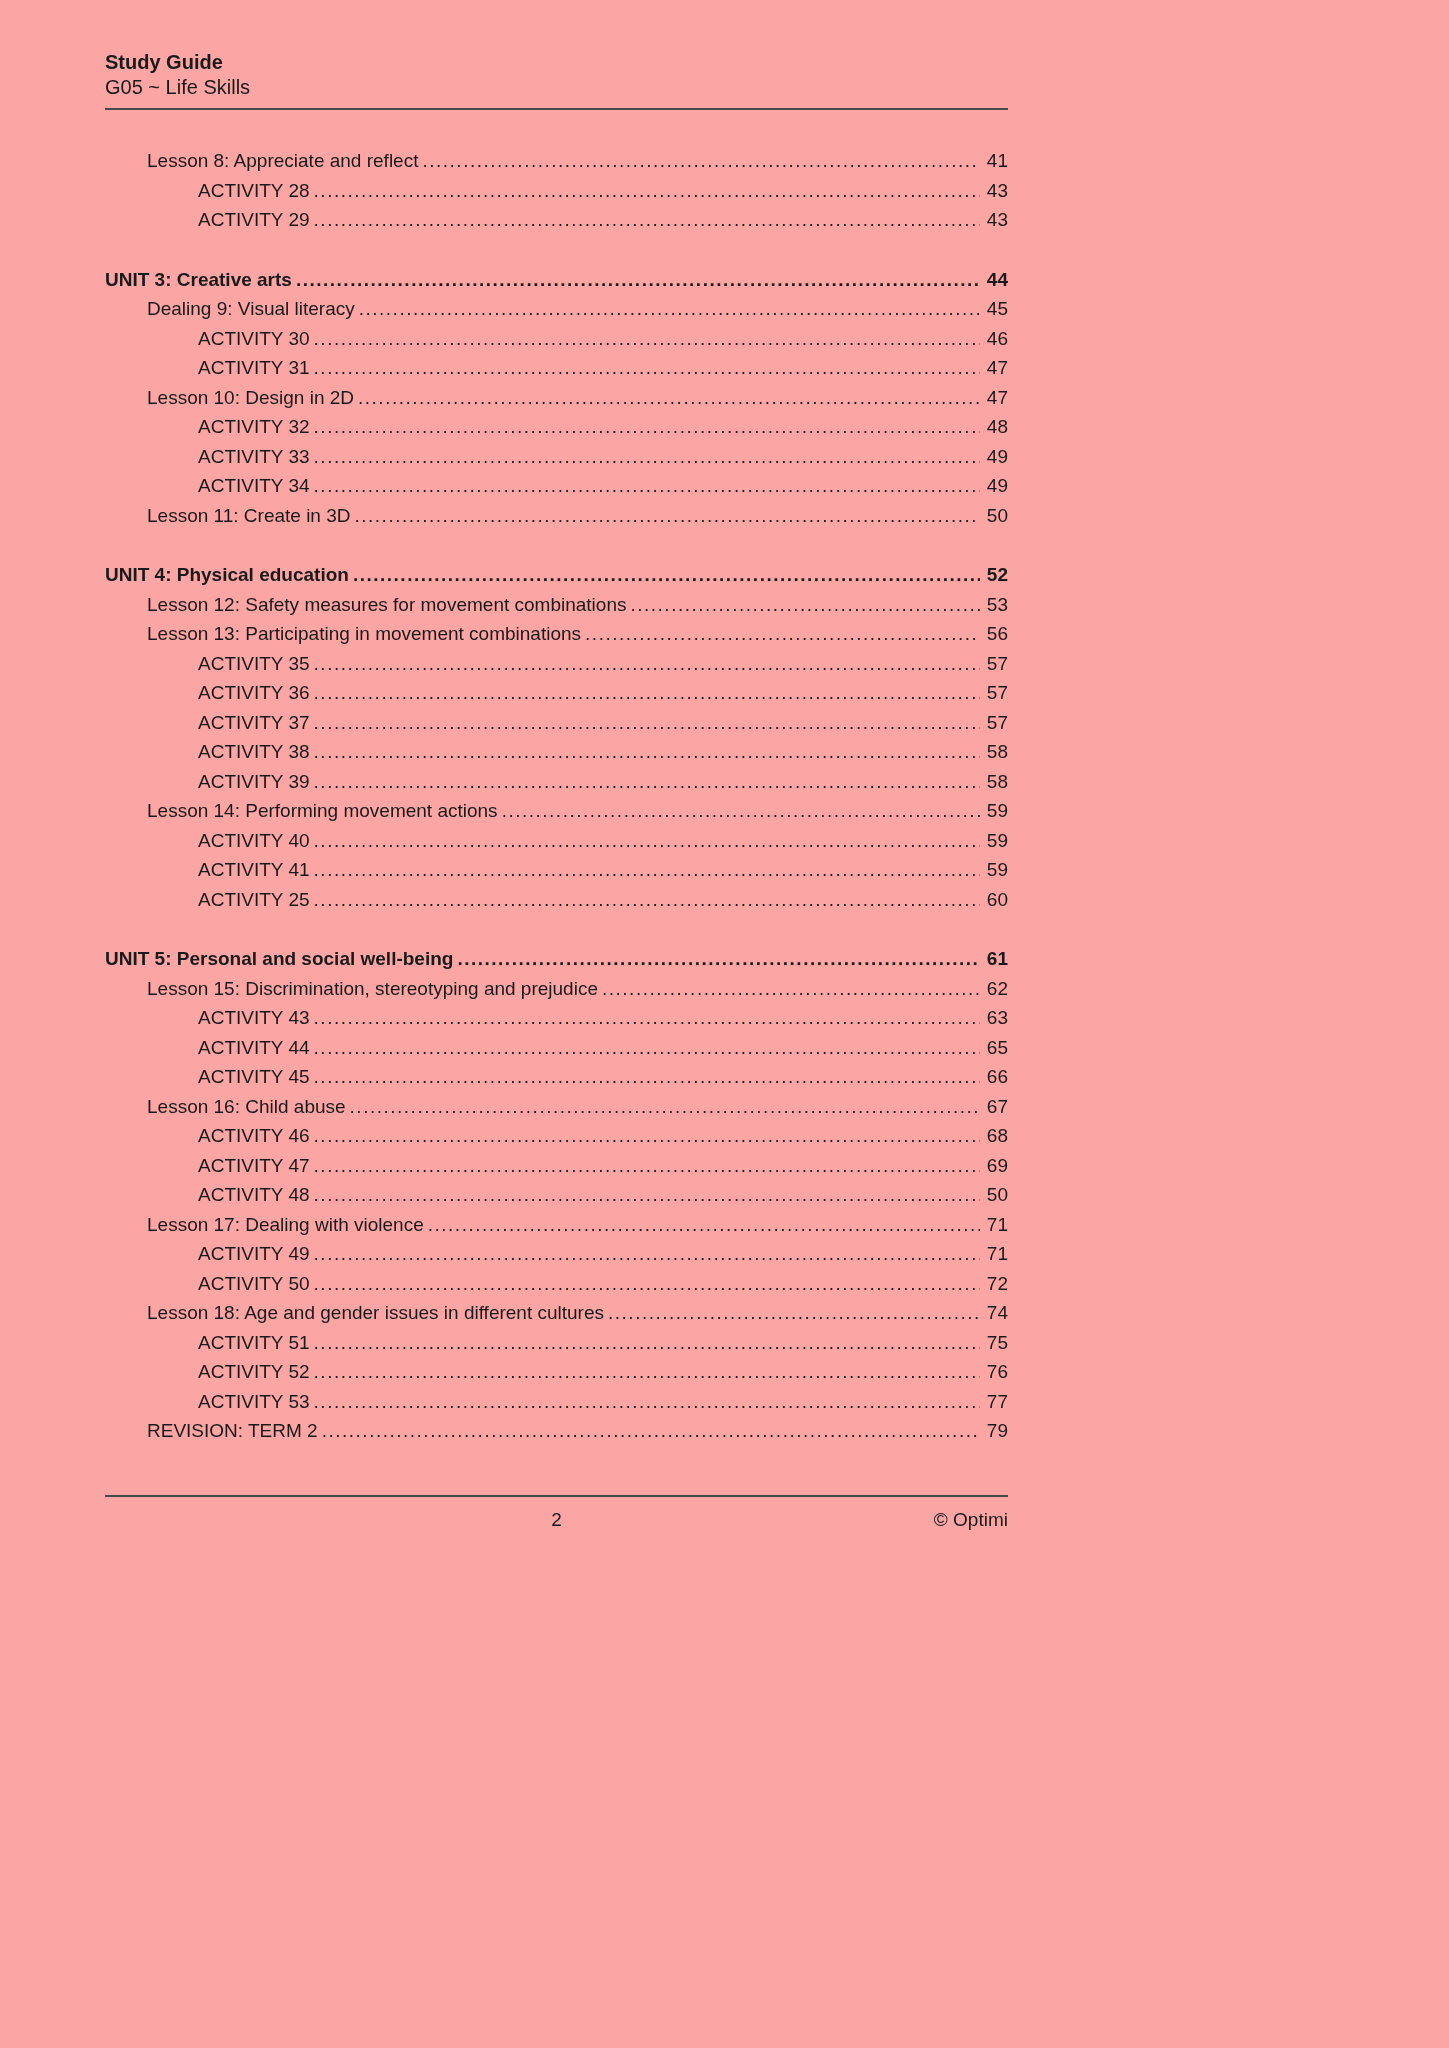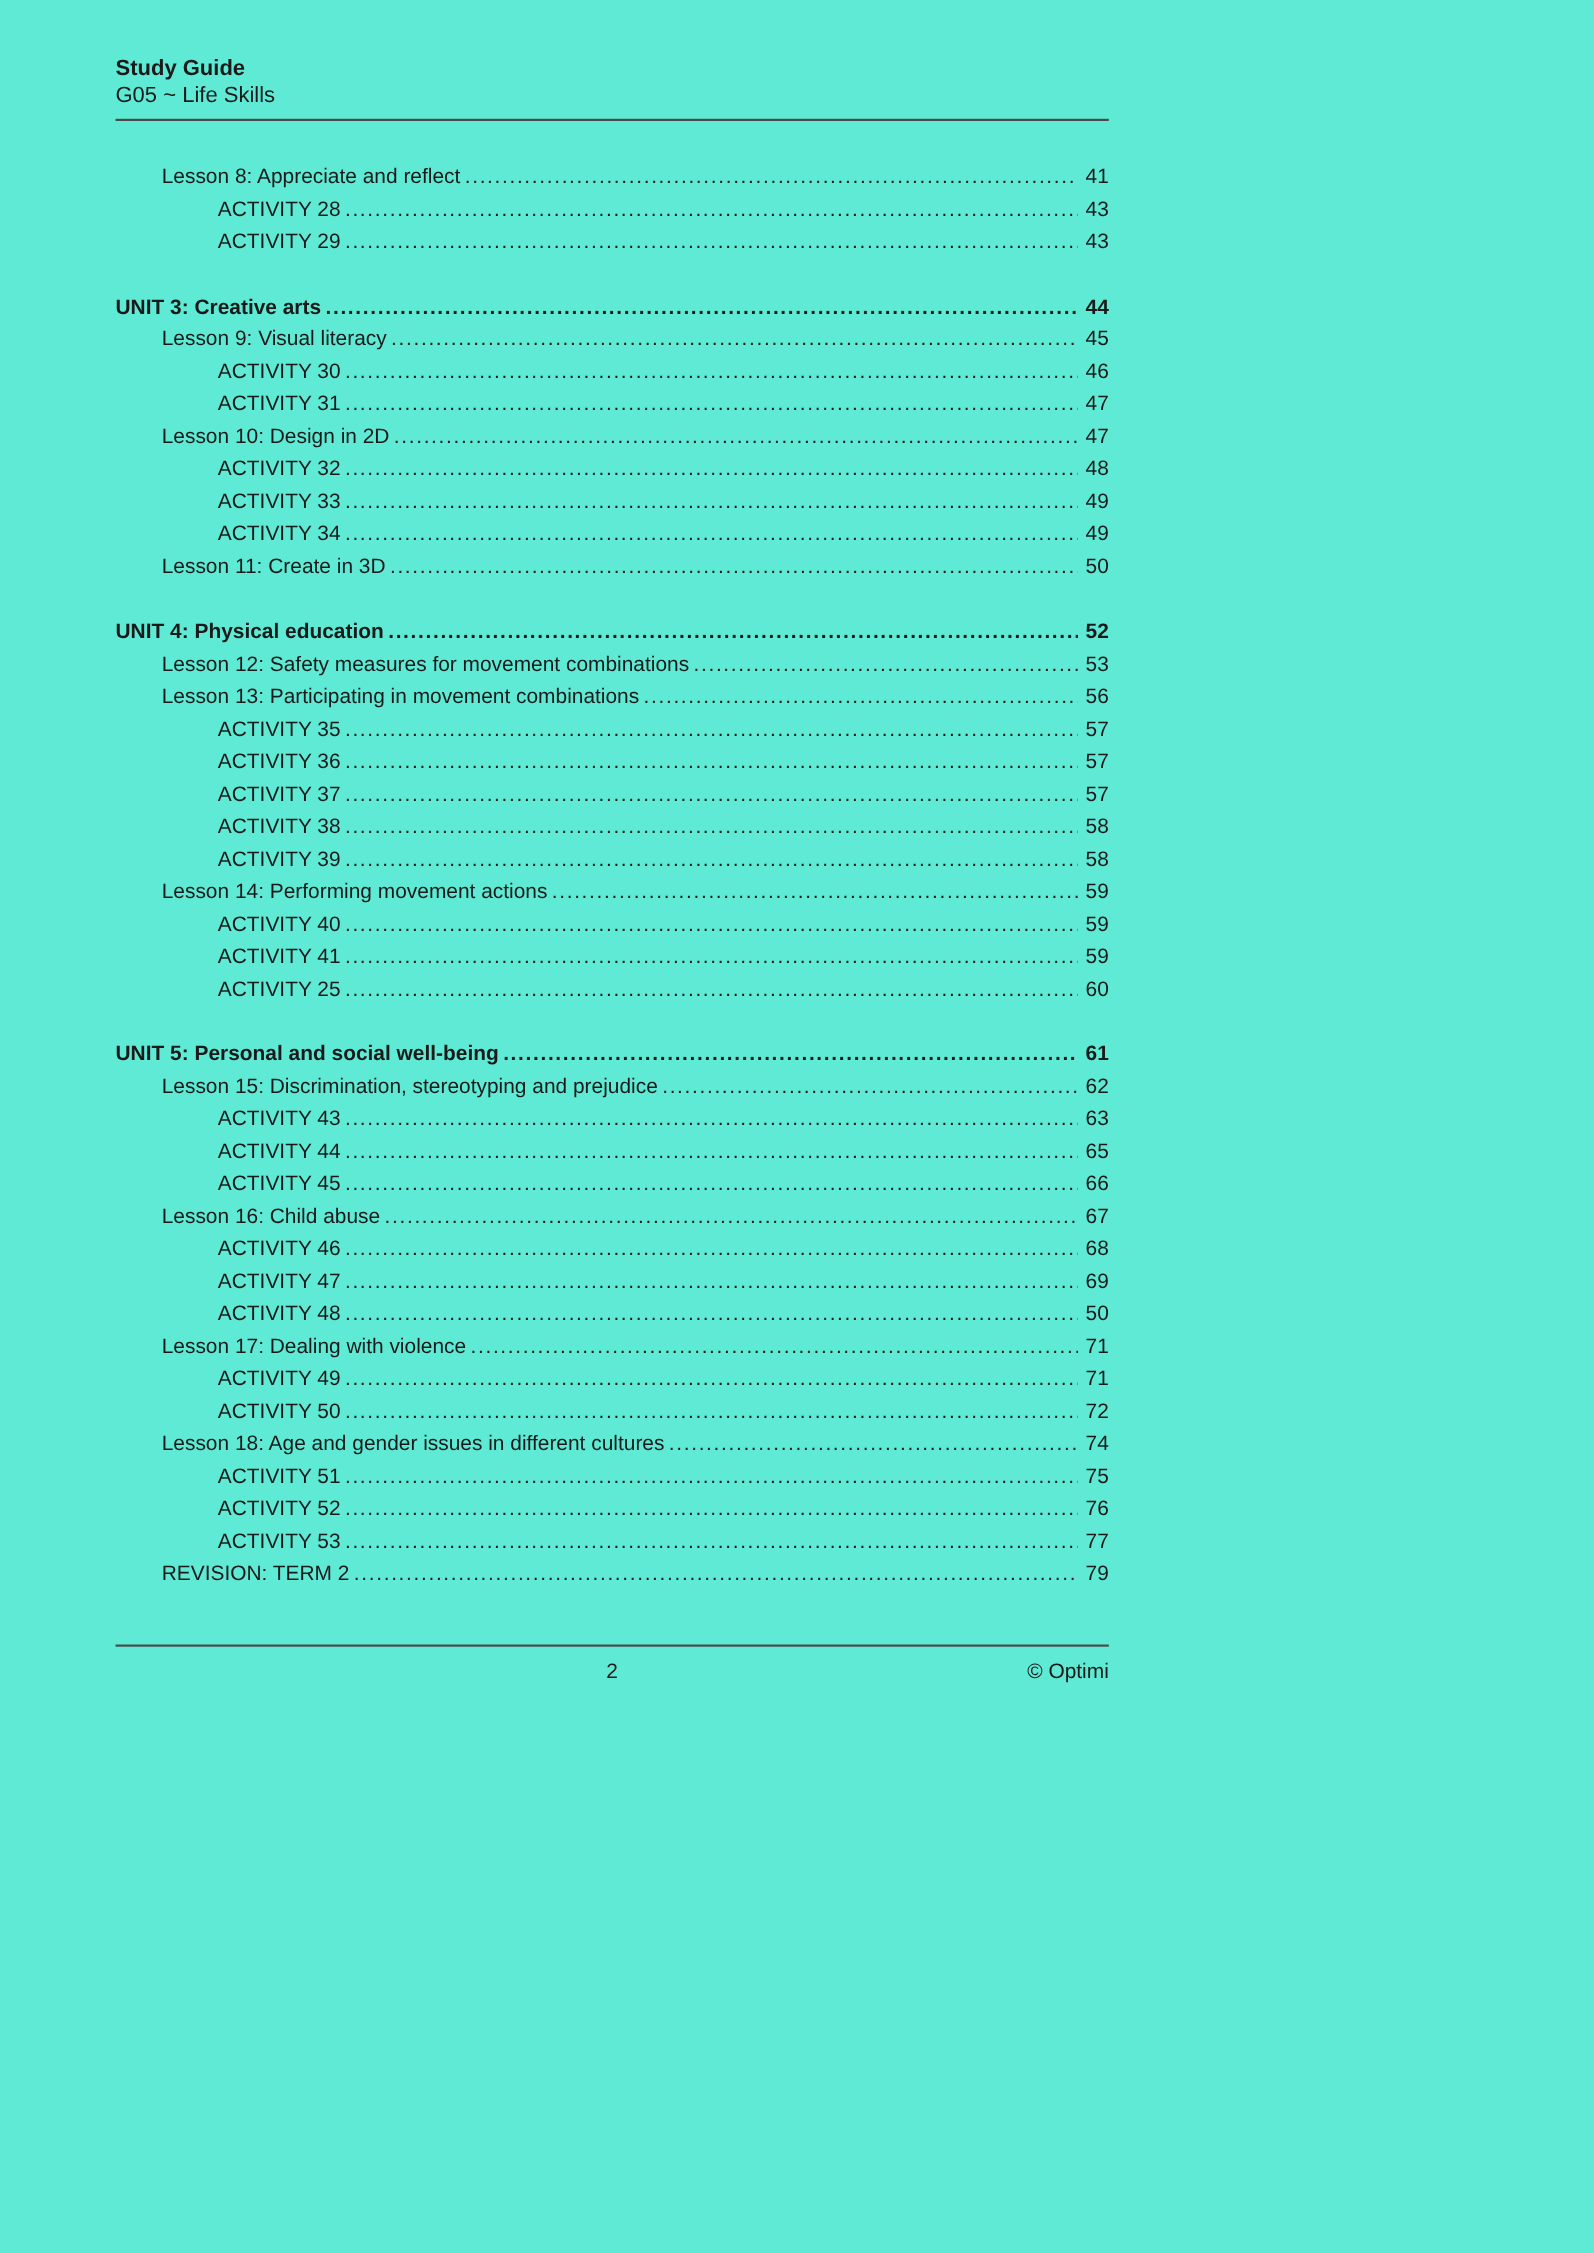--- a/index.html
+++ b/index.html
@@ -6,21 +6,21 @@
     margin: 0;
     padding: 0;
     background: #ffffff;
     font-family: "Liberation Sans", sans-serif;
     color: #1a1a1a;
   }
   .page {
     position: relative;
     width: 1449px;
     height: 2048px;
-    background: #5eead4;
+    background: #fca5a5;
     overflow: hidden;
   }
   
   .header {
     position: absolute;
     left: 105px;
     top: 50px;
     width: 903px;
   }
   .header .h-line1 {
@@ -121,21 +121,21 @@
         <span class="toc-label">ACTIVITY 29</span>
         <span class="leader"></span>
         <span class="toc-page">43</span>
       </div>
       <div class="toc-row unit gap">
         <span class="toc-label">UNIT 3: Creative arts</span>
         <span class="leader"></span>
         <span class="toc-page">44</span>
       </div>
       <div class="toc-row lesson">
-        <span class="toc-label">Lesson 9: Visual literacy</span>
+        <span class="toc-label">Dealing 9: Visual literacy</span>
         <span class="leader"></span>
         <span class="toc-page">45</span>
       </div>
       <div class="toc-row activity">
         <span class="toc-label">ACTIVITY 30</span>
         <span class="leader"></span>
         <span class="toc-page">46</span>
       </div>
       <div class="toc-row activity">
         <span class="toc-label">ACTIVITY 31</span>

